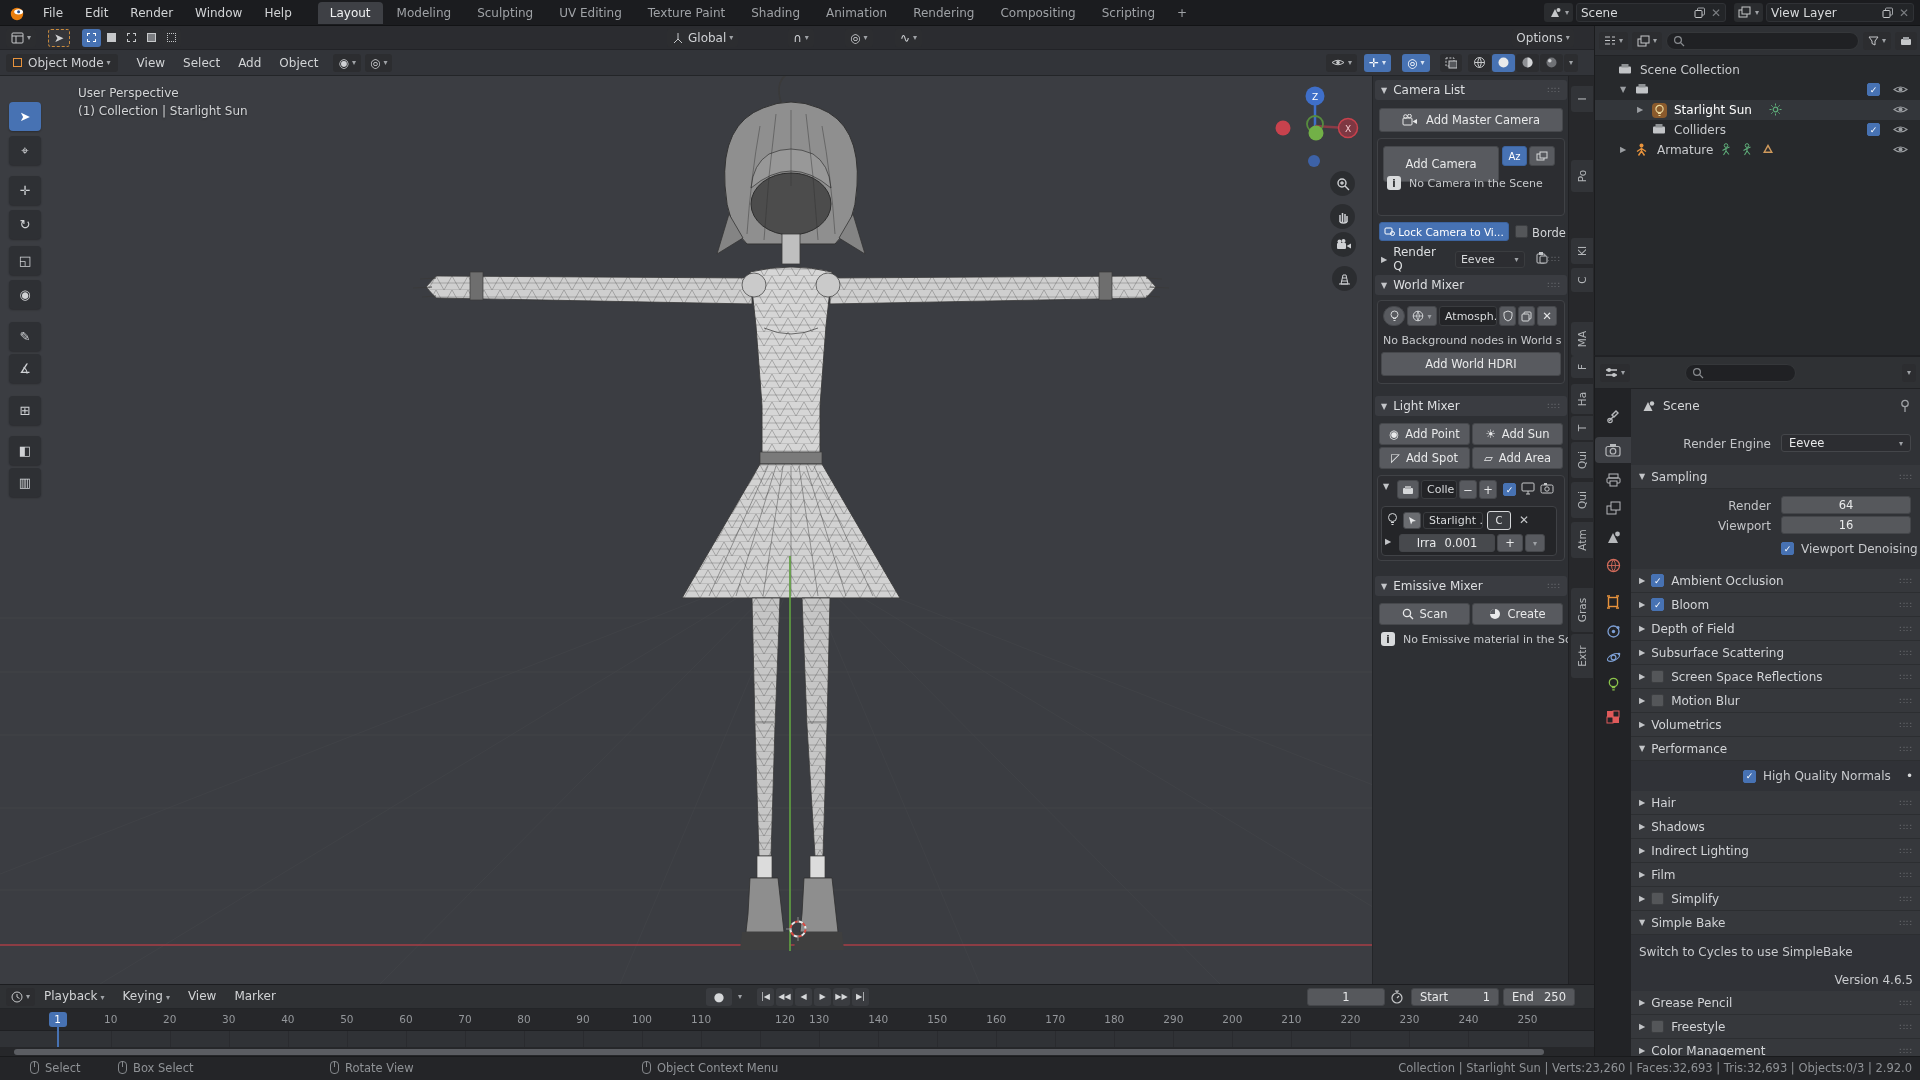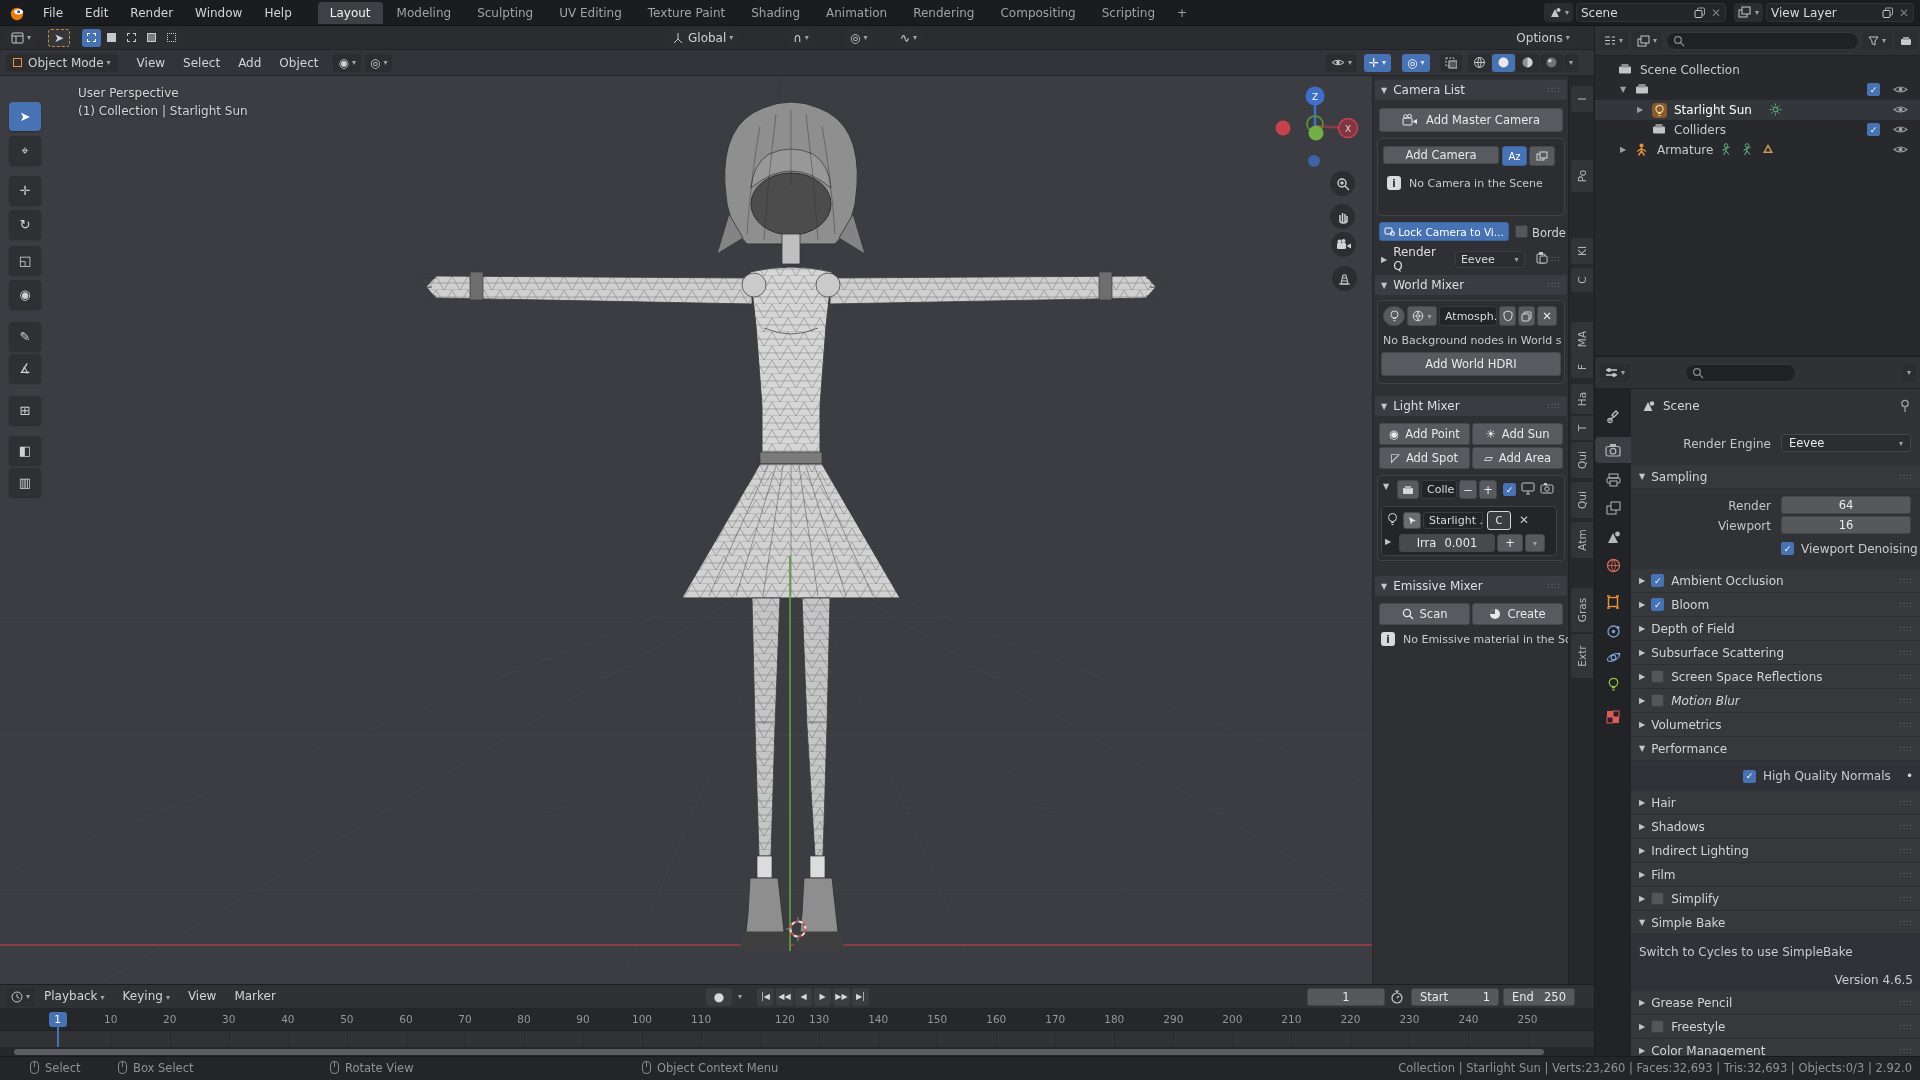--- a/index.html
+++ b/index.html
@@ -397,21 +397,21 @@
       <div class="btn" style="left:6px;top:32px;width:184px;height:24px">
         <svg width="16" height="12" style="margin-right:8px">
             <rect x="1" y="4" width="9" height="7" rx="1" fill="none" stroke="#e8e9ea"></rect>
             <circle cx="3.5" cy="2.5" r="1.8" fill="none" stroke="#e8e9ea"></circle>
             <circle cx="7.5" cy="2" r="1.8" fill="none" stroke="#e8e9ea"></circle>
             <path d="M10.5 7.5 L15 5 V10 Z" fill="#e8e9ea"></path>
           </svg>
         <span>Add Master Camera</span>
       </div>
       <div class="gbox" style="left:4px;top:62px;width:188px;height:78px"></div>
-      <div class="btn" style="left:10px;top:70px;width:116px;height:18px">Add Camera</div>
+      <div class="btn" style="left:10px;top:70px;width:116px;height:36px">Add Camera</div>
       <div class="btn blue" style="left:129px;top:70px;width:25px;height:20px;font-size:10px">Az</div>
       <div class="btn" style="left:156px;top:70px;width:26px;height:20px">
           <svg width="12" height="10">
             <rect x="1" y="3" width="7" height="6" fill="none" stroke="#d6d8da"></rect>
             <rect x="4" y="1" width="7" height="6" fill="#585a5f" stroke="#d6d8da"></rect>
           </svg>
         </div>
       <div class="abs" style="left:14px;top:100px;display:flex;align-items:center;gap:8px">
           <span class="info-ic">i</span>
           <span class="ntext" style="position:static">No Camera in the Scene</span>
@@ -895,21 +895,21 @@
           </div>
           <div class="sec">
             <div class="tri" style="position: static;">▶</div>
             <div class="cb" style="margin-right: 7px;"></div>
             <div style="position: static;">Screen Space Reflections</div>
             <div class="dots">∷∷</div>
           </div>
           <div class="sec">
             <div class="tri" style="position: static;">▶</div>
             <div class="cb" style="margin-right: 7px;"></div>
-            <div style="position: static; font-style: italic;">Motion Blur</div>
+            <div style="position: static;">Motion Blur</div>
             <div class="dots">∷∷</div>
           </div>
           <div class="sec">
             <div class="tri" style="position: static;">▶</div>
             <div style="position: static;">Volumetrics</div>
             <div class="dots">∷∷</div>
           </div>
           <div class="sec">
             <div class="tri" style="position: static;">▼</div>
             <div style="position: static;">Performance</div>

